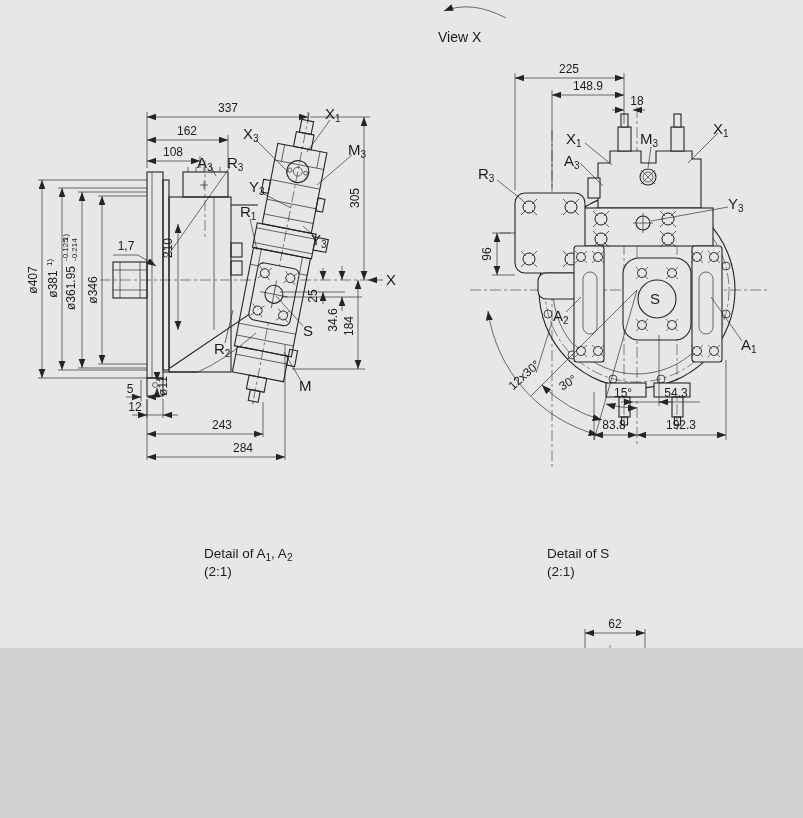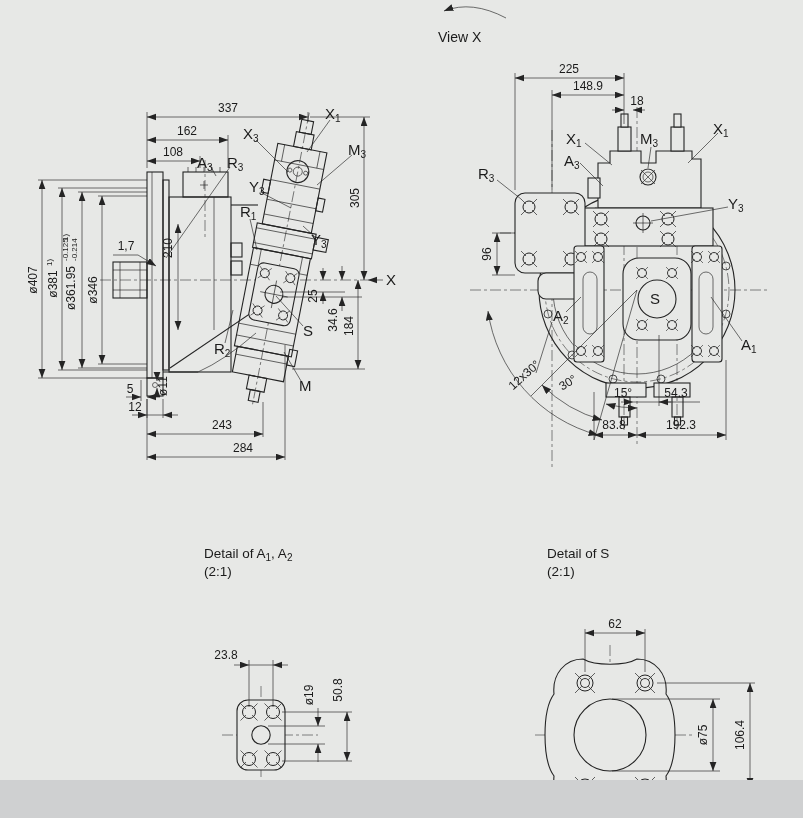--- a/index.html
+++ b/index.html
@@ -1,16 +1,16 @@
 <!DOCTYPE html>
 <html><head>
 <meta charset="utf-8">
 <style>
   html,body{margin:0;padding:0;background:#cfd0d1;}
-  .stage{position:relative;width:803px;height:780px;background:#e7e8e6;overflow:hidden;
+  .stage{position:relative;width:803px;height:648px;background:#e7e8e6;overflow:hidden;
          font-family:"Liberation Sans","DejaVu Sans",sans-serif;}
   svg{display:block}
   svg text{fill:#1b1b1b;font-family:"Liberation Sans","DejaVu Sans",sans-serif;}
   .ln{fill:none;stroke:#242424;stroke-width:1.1;stroke-linejoin:miter;}
   .fb{fill:#e7e8e6;stroke:#242424;stroke-width:1.1;stroke-linejoin:miter;}
   .tn{fill:none;stroke:#242424;stroke-width:0.65;}
   .cl{fill:none;stroke:#242424;stroke-width:0.55;stroke-dasharray:11 3 3 3;}
   .dim{font-size:12px;}
   .dims{font-size:8px;}
   .port{font-size:15px;}

